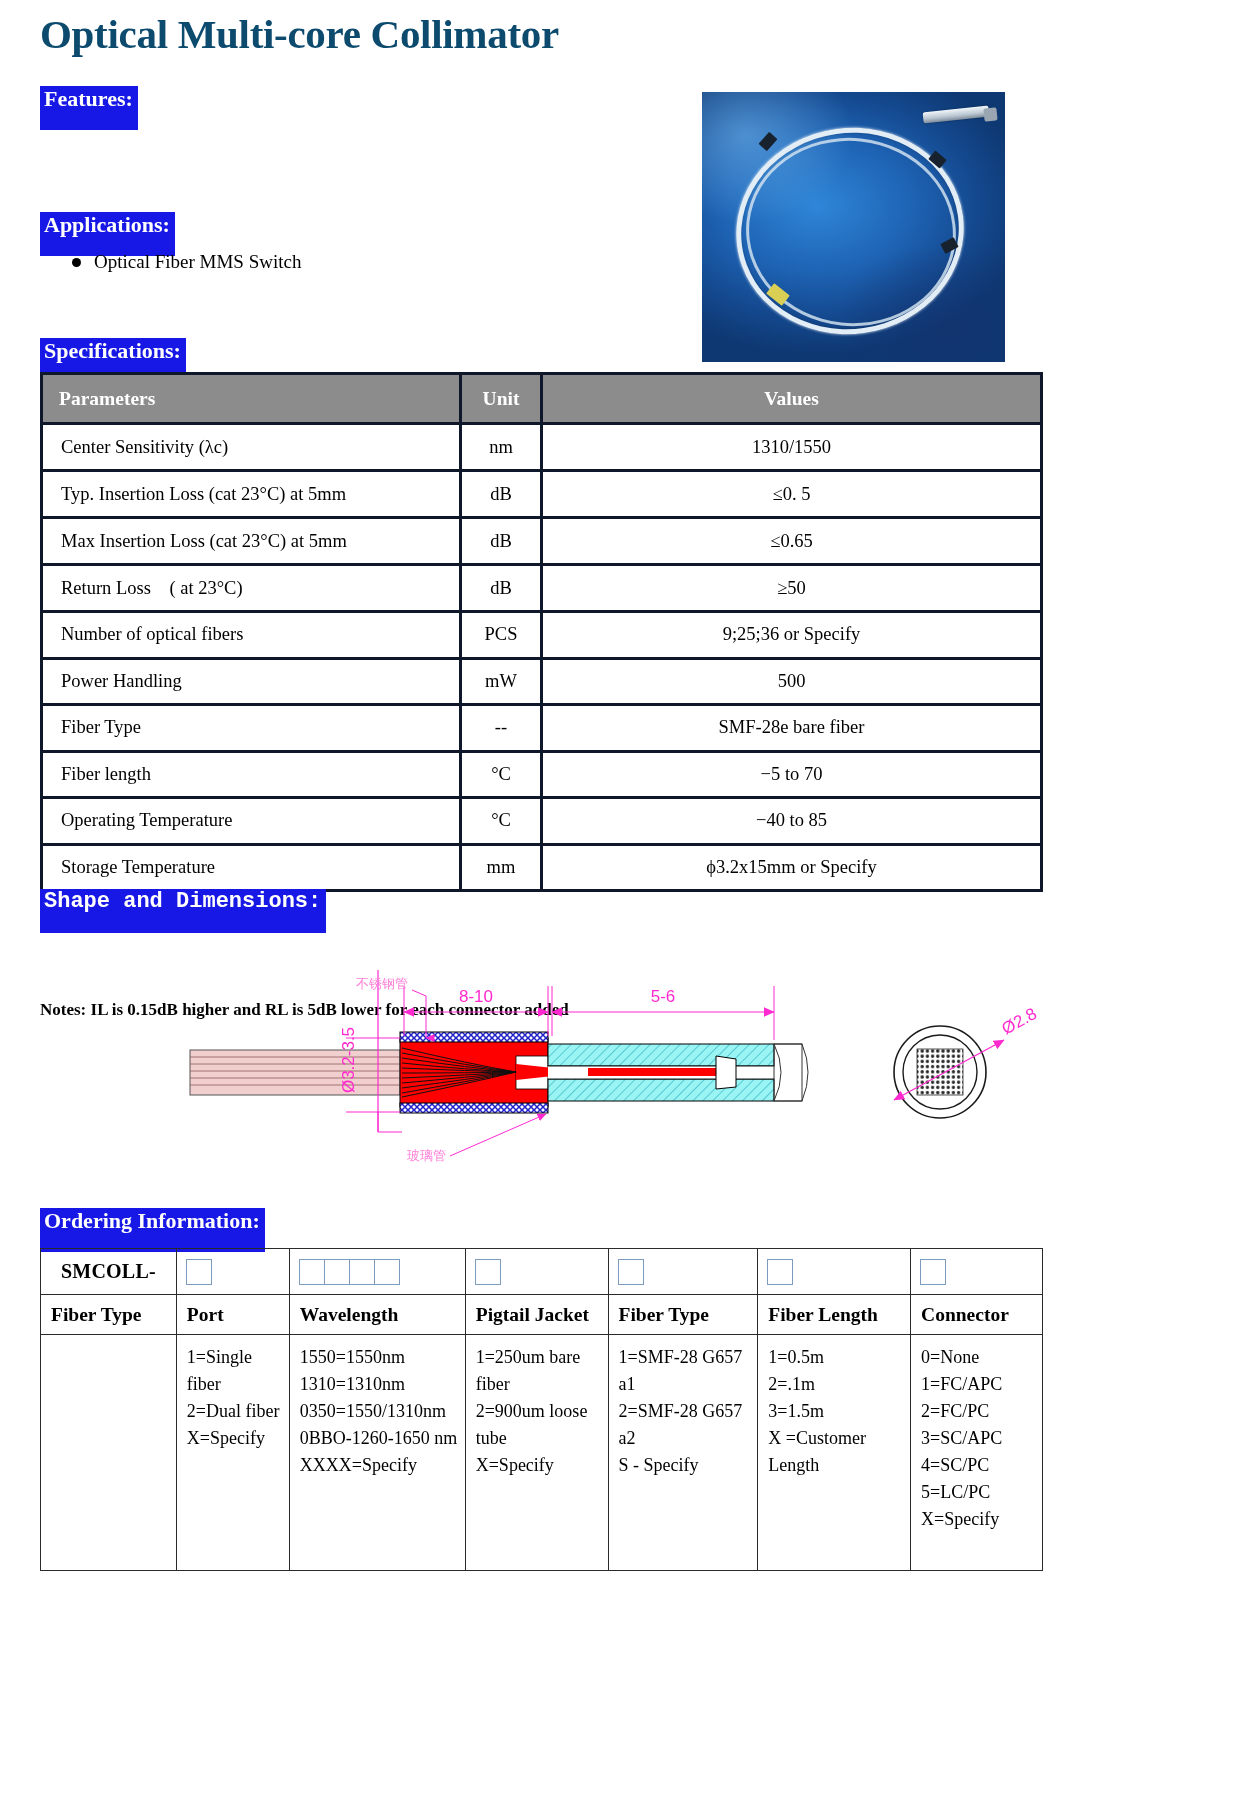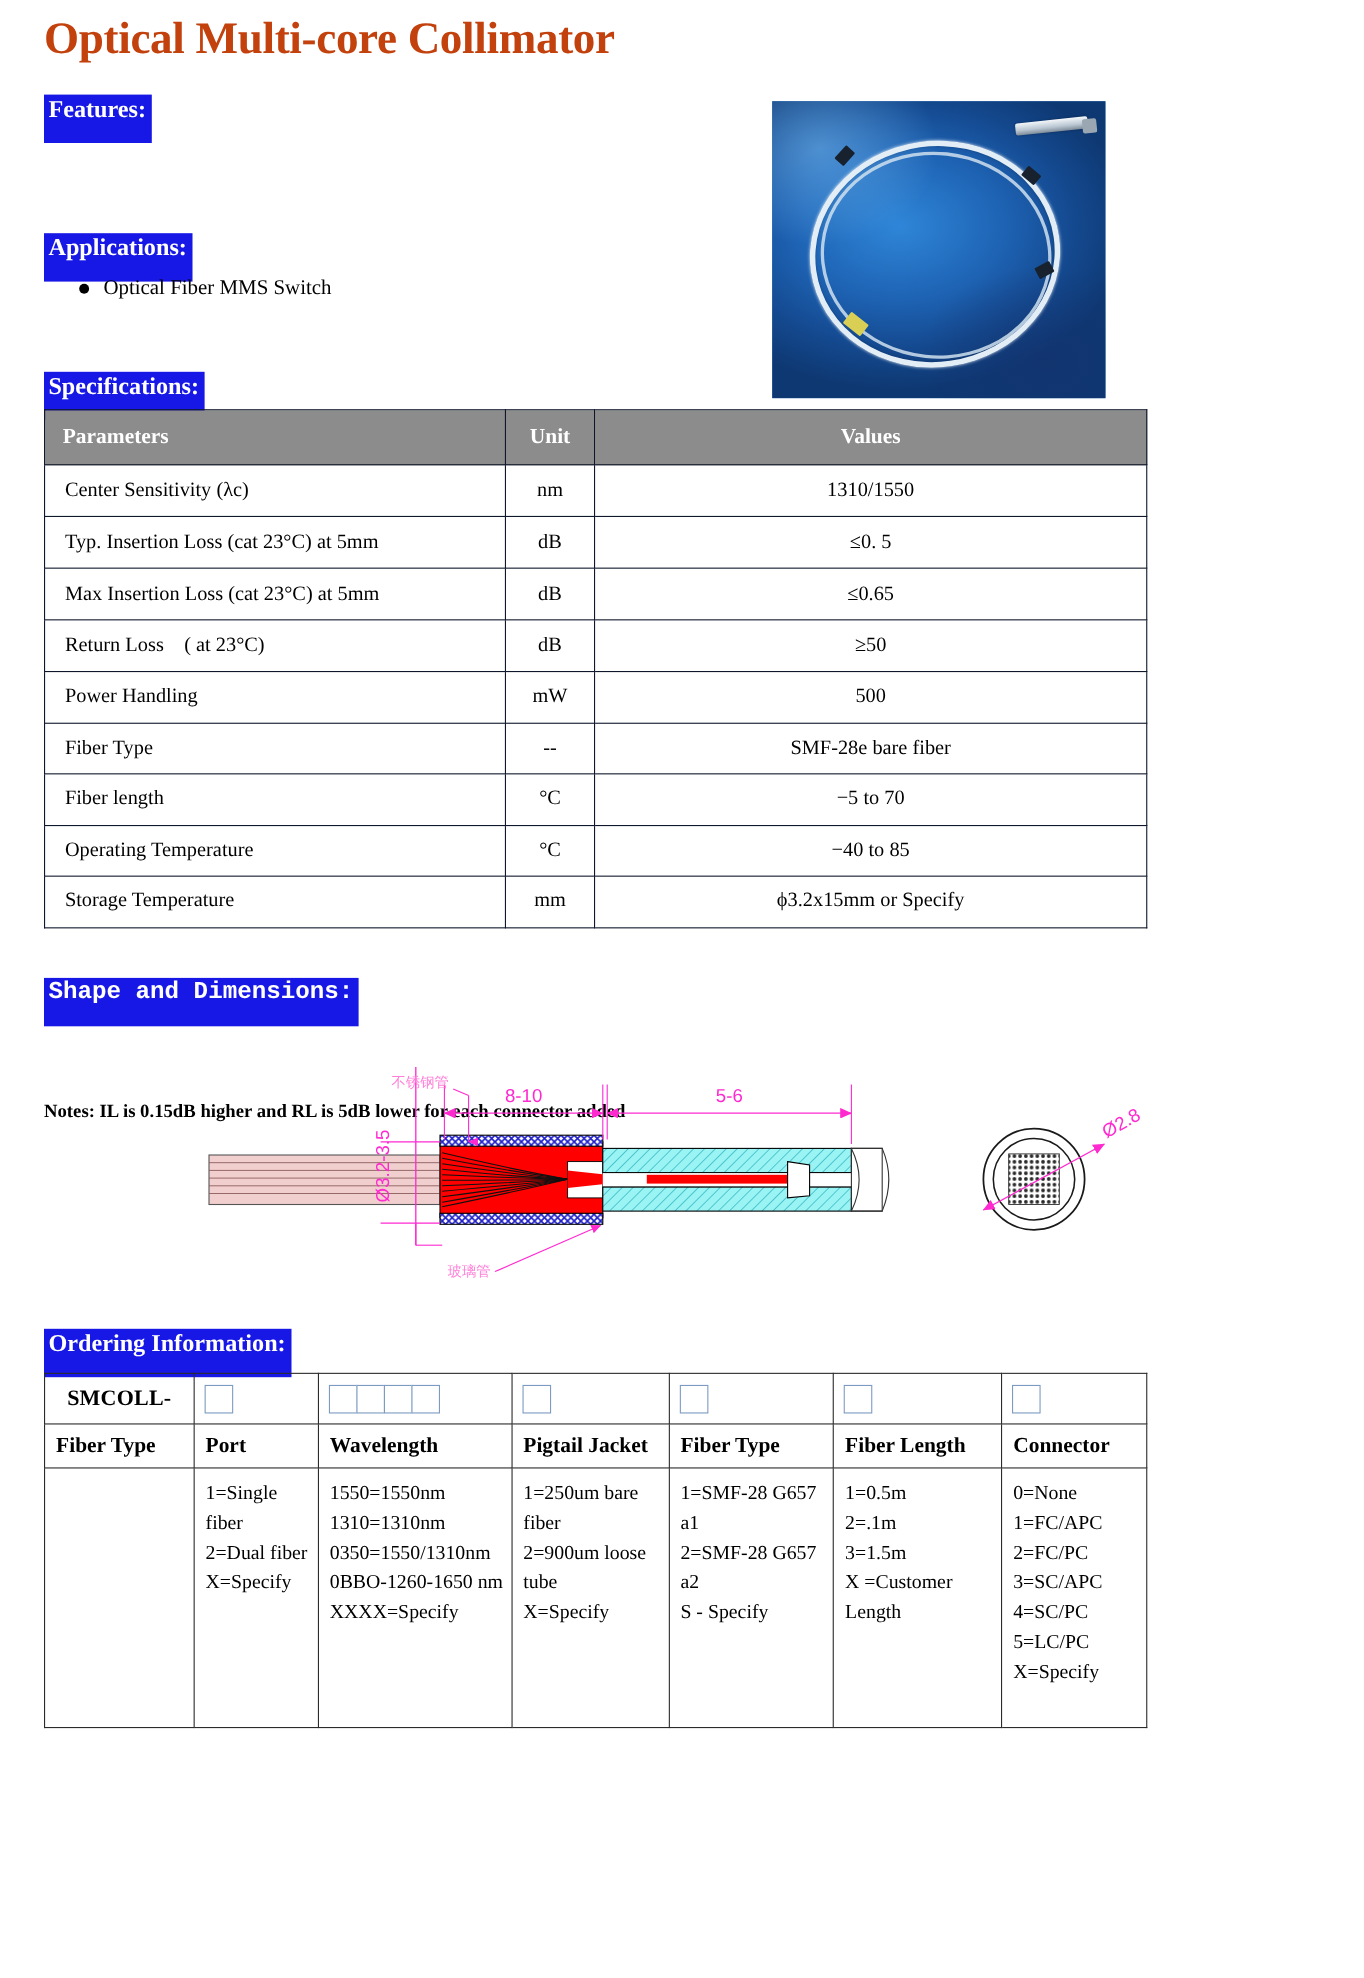--- a/index.html
+++ b/index.html
@@ -14,21 +14,21 @@
     overflow: hidden;
   }
   .page { position: relative; width: 1240px; height: 1798px; padding: 0; }
 
   
   .doc-title {
     position: absolute;
     left: 40px; top: 10px;
     font-size: 41px;
     font-weight: bold;
-    color: #c2410c;
+    color: #0c4a6e;
     letter-spacing: -0.3px;
     white-space: nowrap;
   }
 
   
   .section-head {
     display: inline-block;
     background: #1818e6;
     color: #ffffff;
     font-weight: bold;
@@ -135,21 +135,21 @@
 
   
   table.spec {
     position: absolute;
     left: 40px; top: 372px;
     width: 1003px;
     border-collapse: collapse;
     font-size: 18.5px;
   }
   table.spec th, table.spec td {
-    border: 1px solid #0f172a;
+    border: 3px solid #0f172a;
     padding: 0;
   }
   table.spec thead th {
     background: #8c8c8c;
     color: #ffffff;
     font-weight: bold;
     font-size: 19.5px;
     height: 50px;
     vertical-align: middle;
   }
@@ -275,20 +275,25 @@
       </tr>
       <tr class="tall">
         <td class="p">Max Insertion Loss (cat 23°C) at 5mm</td>
         <td class="u">dB</td>
         <td class="v">≤0.65</td>
       </tr>
       <tr class="tall">
         <td class="p">Return Loss ( at 23°C)</td>
         <td class="u">dB</td>
         <td class="v">≥50</td>
+      </tr>
+      <tr>
+        <td class="p">Number of optical fibers</td>
+        <td class="u">PCS</td>
+        <td class="v">9;25;36 or Specify</td>
       </tr>
       <tr>
         <td class="p">Power Handling</td>
         <td class="u">mW</td>
         <td class="v">500</td>
       </tr>
       <tr>
         <td class="p">Fiber Type</td>
         <td class="u">--</td>
         <td class="v">SMF-28e bare fiber</td>

